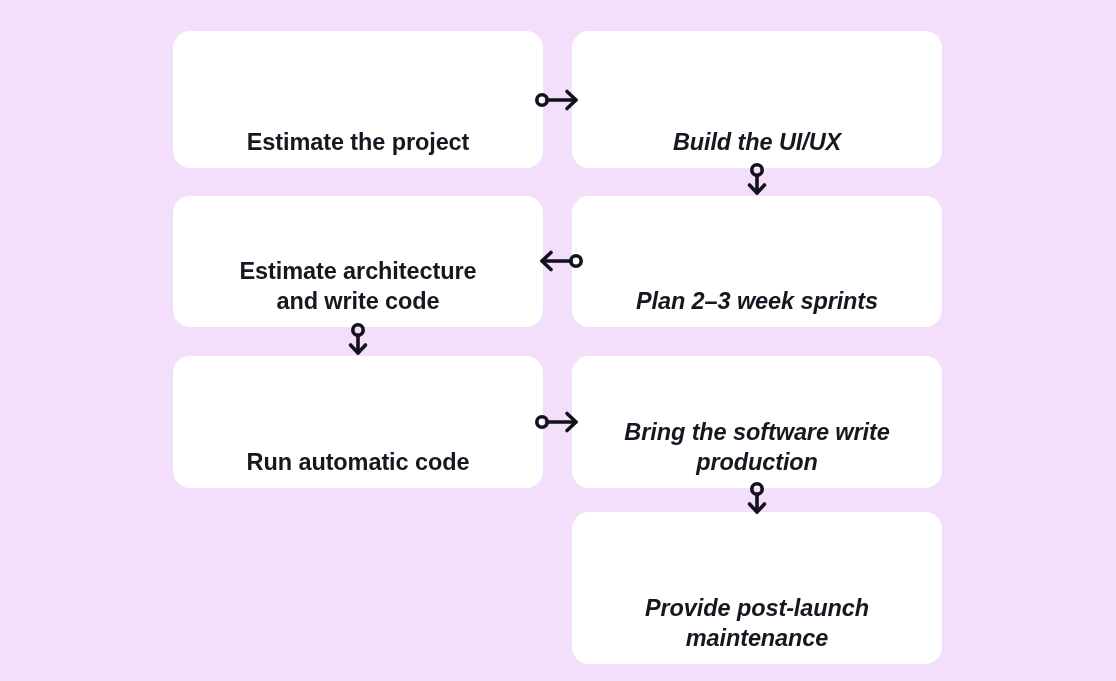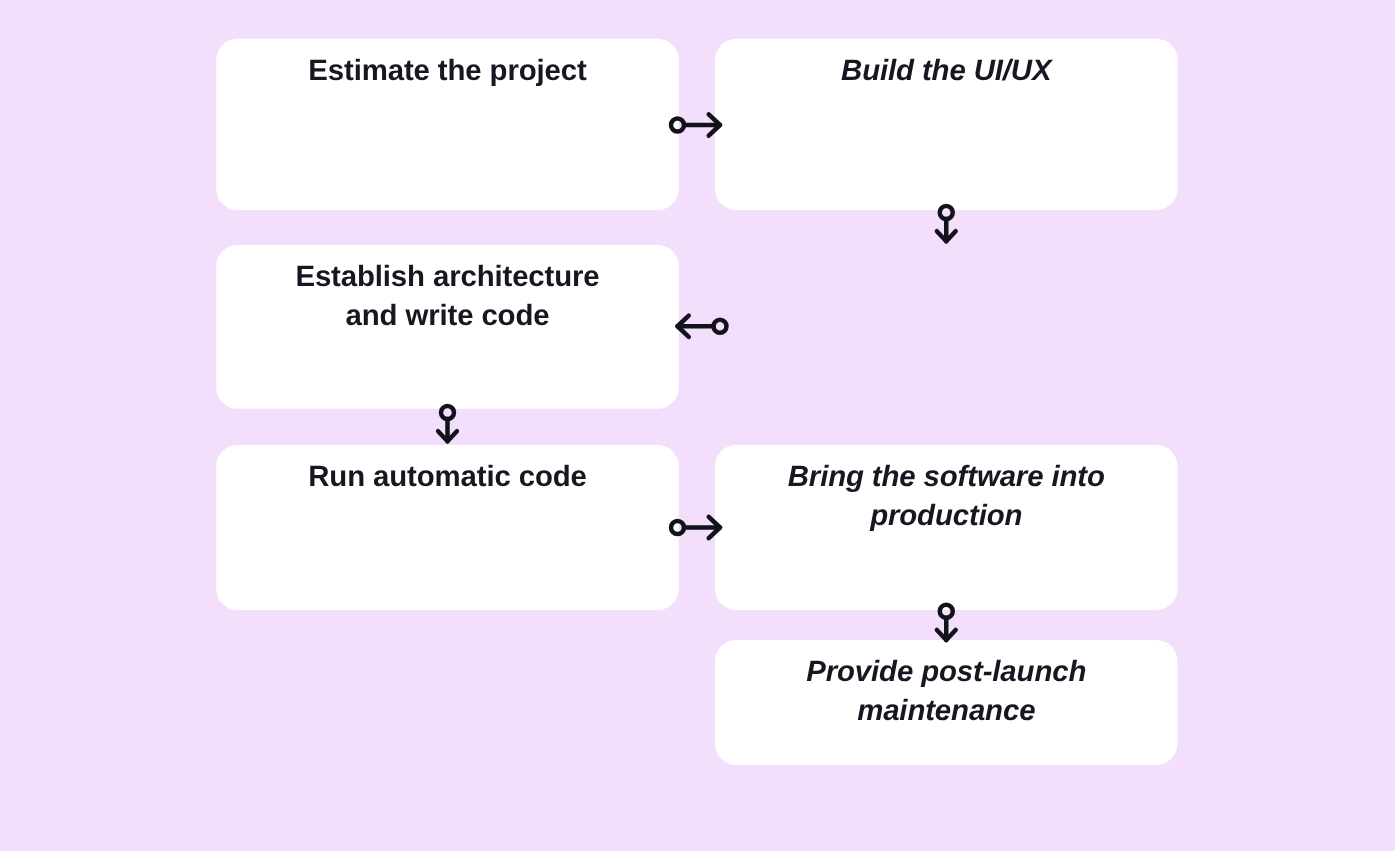--- a/index.html
+++ b/index.html
@@ -16,74 +16,77 @@
     position: relative;
     width: 1116px;
     height: 681px;
     background: #f3dffb;
   }
   .node {
     position: absolute;
     background: #ffffff;
     border-radius: 17px;
     display: flex;
-    align-items: flex-start;
+    align-items: flex-end;
     justify-content: center;
     text-align: center;
     box-sizing: border-box;
     padding: 10px 26px;
   }
   .node-label {
     font-family: "Liberation Sans", sans-serif;
     font-weight: bold;
     font-size: 23.5px;
     line-height: 1.30;
     letter-spacing: -0.1px;
     color: #1a1520;
     white-space: pre-line;
   }
   
   .col-left  { left: 173px; width: 370px; }
   .col-right { left: 572px; width: 370px; font-style: italic; }
   .row-1 { top: 31px;  height: 137px; }
   .row-2 { top: 196px; height: 131px; }
   .row-3 { top: 356px; height: 132px; }
-  .row-4 { top: 512px; height: 100px; }
+  .row-4 { top: 512px; height: 152px; }
 
   .connector {
     position: absolute;
     pointer-events: none;
   }
   .connector svg { display: block; }
 </style>
 </head>
 <body>
 
 <div id="canvas">
 
   <div class="node col-left row-1">
     <span class="node-label">Estimate the project</span>
   </div>
 
   <div class="node col-right row-1">
     <span class="node-label">Build the UI/UX</span>
   </div>
 
+  <div class="node col-right row-2">
+    <span class="node-label">Plan 2–3 week sprints</span>
+  </div>
 
   <div class="node col-left row-2">
-    <span class="node-label">Establish architecture
+    <span class="node-label">Estimate architecture
 and write code</span>
   </div>
 
   <div class="node col-left row-3">
     <span class="node-label">Run automatic code</span>
   </div>
 
   <div class="node col-right row-3">
-    <span class="node-label">Bring the software into
+    <span class="node-label">Bring the software write
 production</span>
   </div>
 
   <div class="node col-right row-4">
     <span class="node-label">Provide post-launch
 maintenance</span>
   </div>
 
   <div class="connector" style="left:533px; top:83px; width:52px; height:34px;">
     <svg width="52" height="34" viewBox="0 0 52 34">

